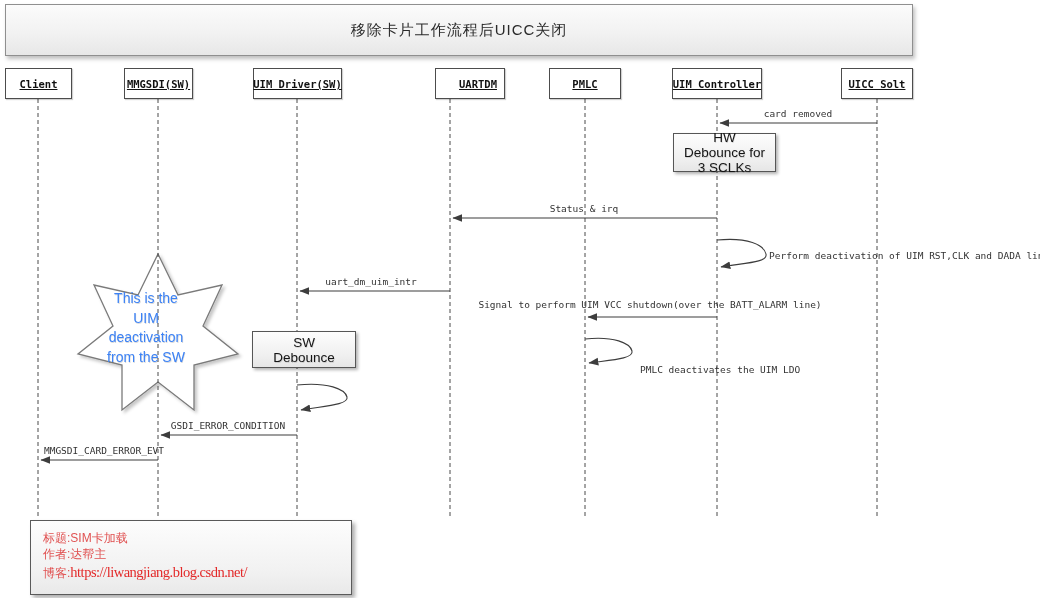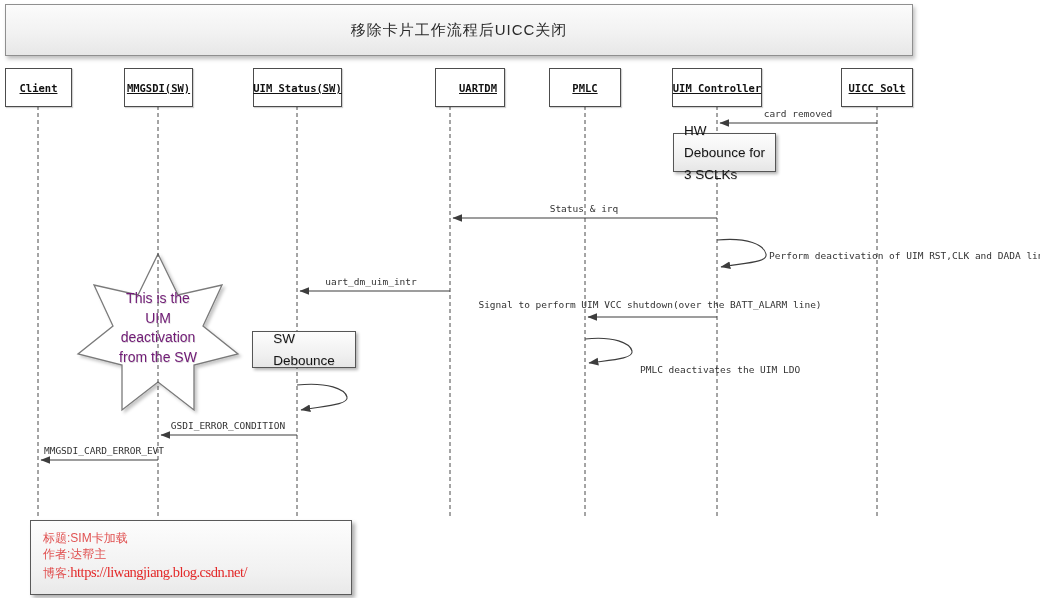--- a/index.html
+++ b/index.html
@@ -14,21 +14,21 @@
   #title-box {
     position:absolute; left:5px; top:4px; width:908px; height:52px; z-index:2;
     background:linear-gradient(180deg,#fbfbfb 0%,#f2f2f2 55%,#e7e7e7 100%);
     border:1px solid #8f8f8f; box-shadow:2px 3px 4px rgba(0,0,0,0.25);
     display:flex; align-items:center; justify-content:center;
   }
   #title-box .title { font-size:15px; color:#2a2a2a; letter-spacing:1px; }
 
   
   .participant {
-    position:absolute; top:68px; height:39px; z-index:2;
+    position:absolute; top:68px; height:31px; z-index:2;
     background:#ffffff; border:1px solid #4c4c4c;
     box-shadow:1px 1px 1px rgba(0,0,0,0.18);
     display:flex; align-items:center; justify-content:center;
   }
   .participant span {
     font-family:"DejaVu Sans Mono", monospace; font-size:10.5px; font-weight:bold;
     color:#111; text-decoration:underline; white-space:nowrap;
   }
   #p0 { left:5px;   width:67px; }
   #p1 { left:124px; width:69px; }
@@ -55,31 +55,31 @@
   #l2 { left:352px; top:392px; }
 
   
   .note-box {
     position:absolute; z-index:2;
     background:linear-gradient(180deg,#fdfdfd 0%,#efefef 70%,#e6e6e6 100%);
     border:1px solid #565656; box-shadow:2px 2px 3px rgba(0,0,0,0.3);
     display:flex; align-items:center; justify-content:center;
   }
   .note-box .note-text {
-    white-space:pre-line; font-size:13.5px; line-height:22px;
+    white-space:pre-line; text-align:center; font-size:13.5px; line-height:15px;
     color:#151515; text-shadow:0.5px 0.5px 0 rgba(0,0,0,0.12);
   }
   #hw-note { left:673px; top:133px; width:103px; height:39px; overflow:visible; }
   #sw-note { left:252px; top:331px; width:104px; height:37px; }
 
   
   #star-text {
-    position:absolute; z-index:2; left:96px; top:289px; width:124px;
+    position:absolute; z-index:2; left:84px; top:289px; width:124px;
     text-align:center; white-space:pre-line; font-size:14px; line-height:19.5px;
-    color:#701a75; text-shadow:0.6px 0.6px 0 rgba(0,0,0,0.15);
+    color:#3b82f6; text-shadow:0.6px 0.6px 0 rgba(0,0,0,0.15);
   }
 
   
   #footer-box {
     position:absolute; z-index:2; left:30px; top:520px; width:322px; height:75px;
     background:linear-gradient(180deg,#fdfdfd 0%,#f1f1f1 70%,#e9e9e9 100%);
     border:1px solid #5a5a5a; box-shadow:3px 3px 4px rgba(0,0,0,0.32);
     padding:9px 24px 0 12px;
   }
   .footer-line { font-size:12px; color:#e05050; line-height:16px; white-space:nowrap; }
@@ -137,21 +137,21 @@
     <span class="title">移除卡片工作流程后UICC关闭</span>
   </div>
 
   <div class="participant" id="p0">
     <span>Client</span>
   </div>
   <div class="participant" id="p1">
     <span>MMGSDI(SW)</span>
   </div>
   <div class="participant" id="p2">
-    <span>UIM Status(SW)</span>
+    <span>UIM Driver(SW)</span>
   </div>
   <div class="participant" id="p3">
     <span>UARTDM</span>
   </div>
   <div class="participant" id="p4">
     <span>PMLC</span>
   </div>
   <div class="participant" id="p5">
     <span>UIM Controller</span>
   </div>

